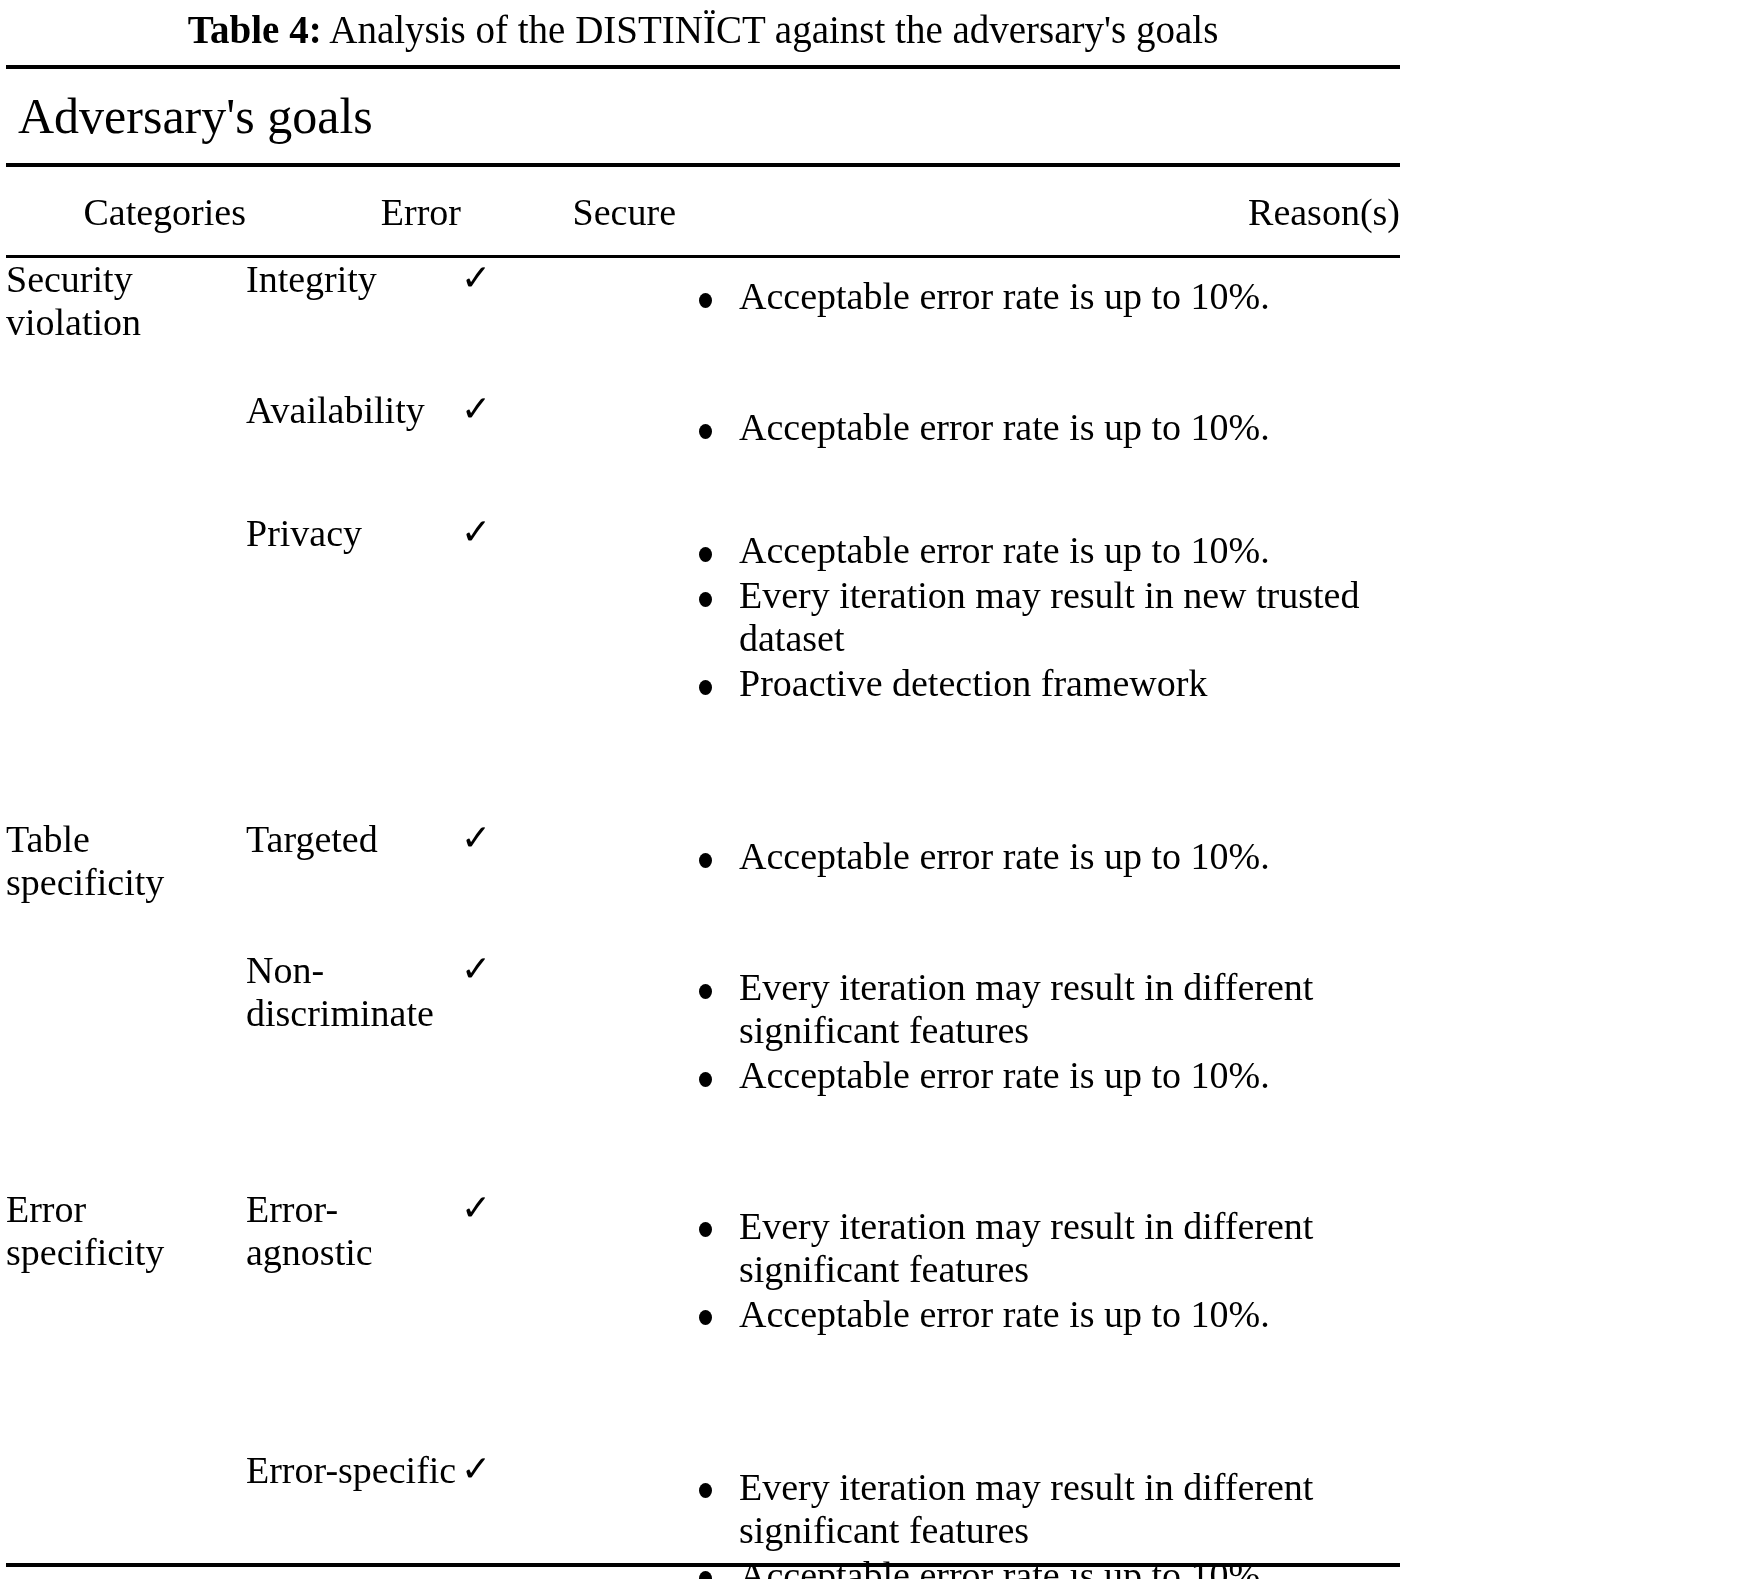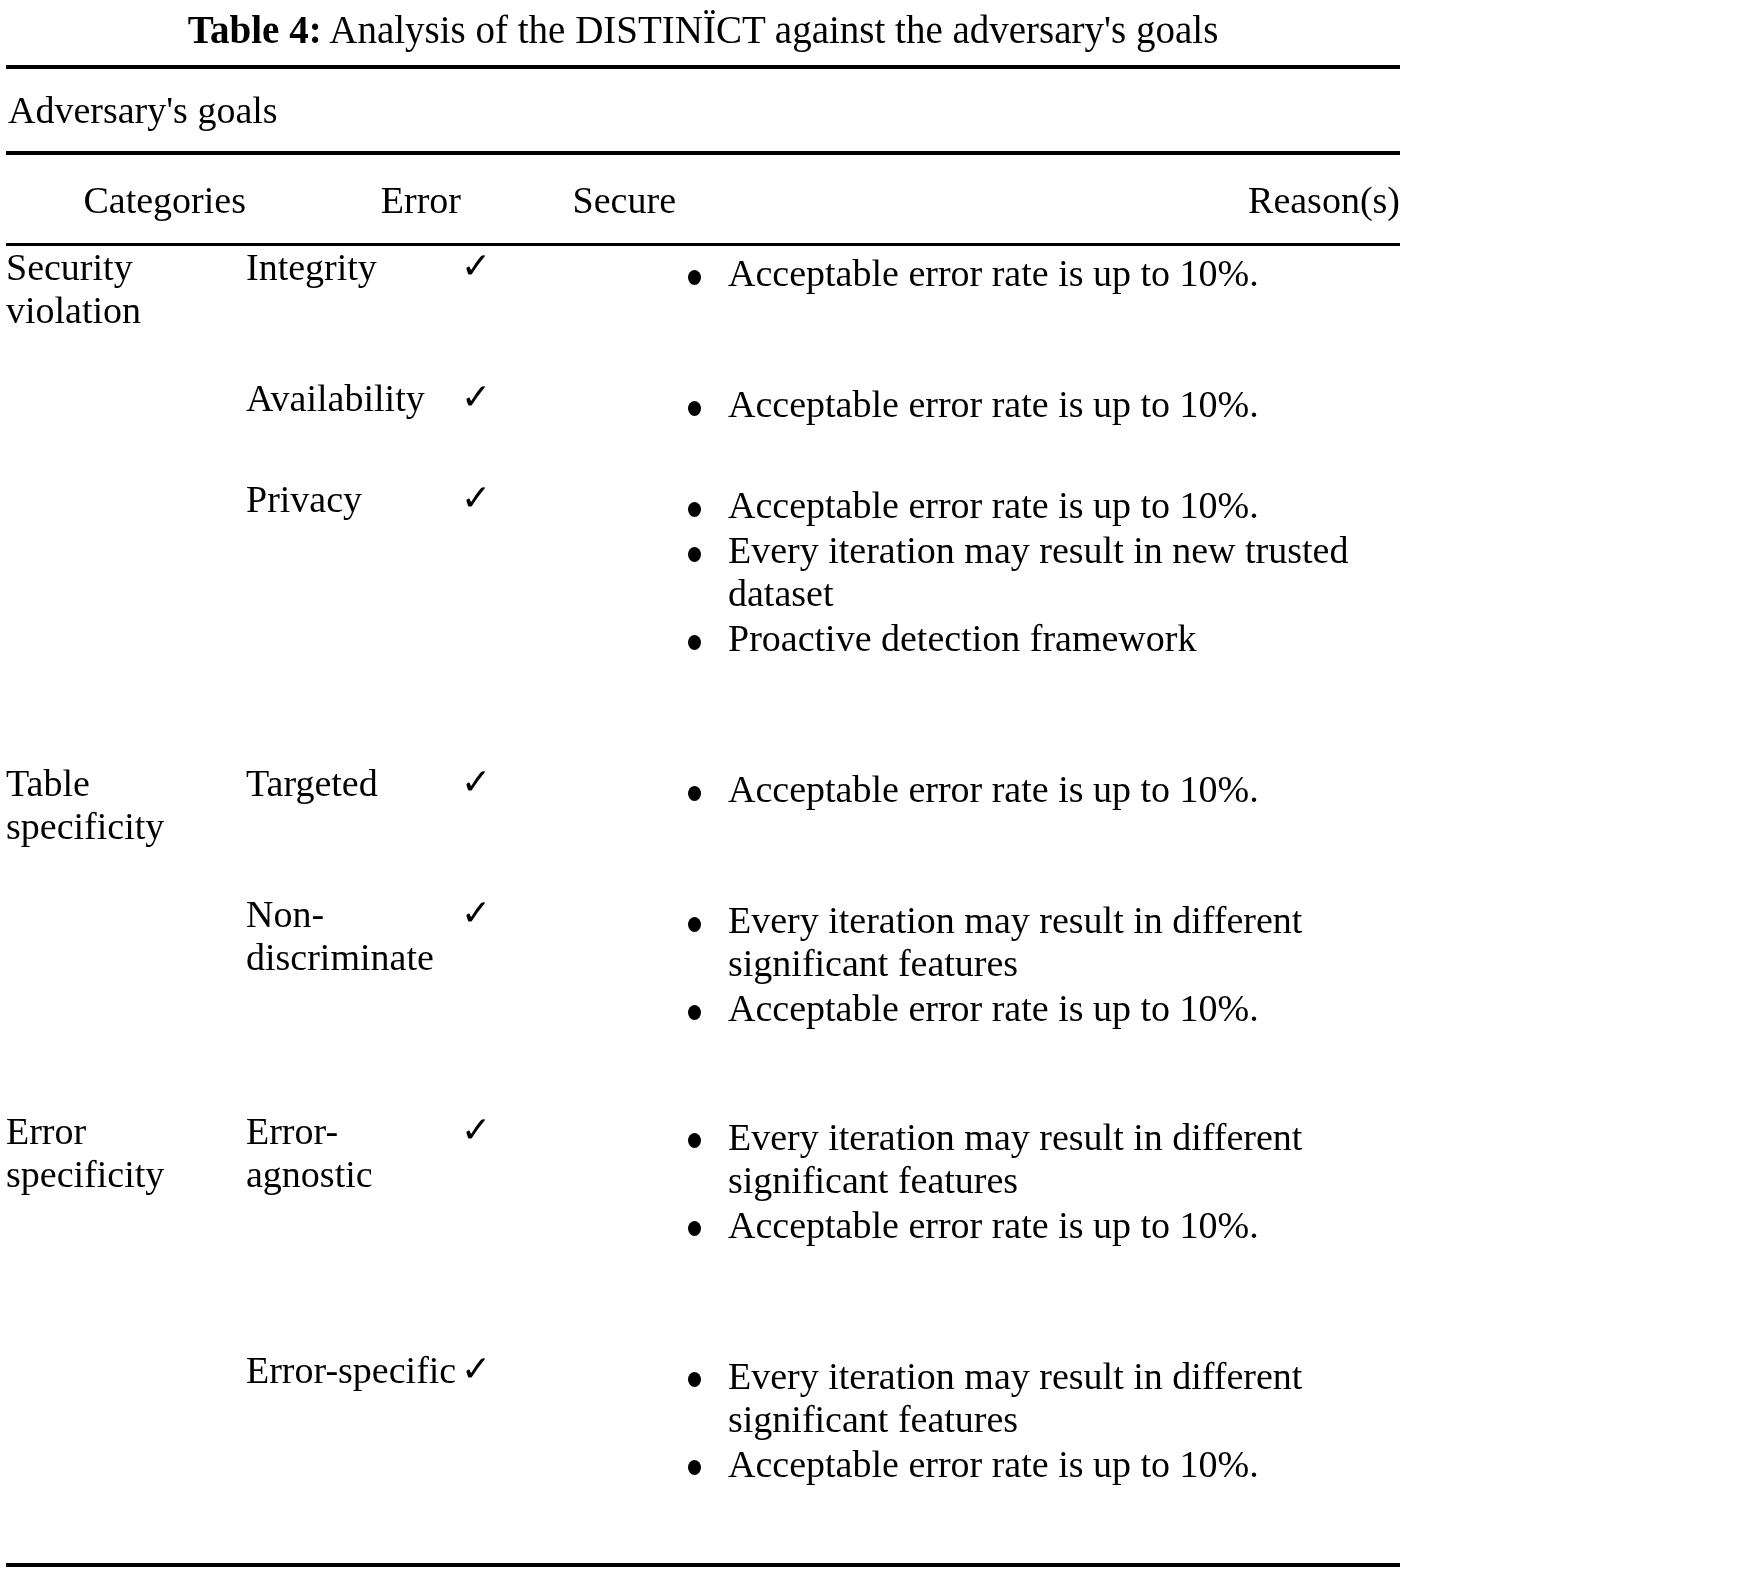--- a/index.html
+++ b/index.html
@@ -46,23 +46,24 @@
     width: 100%;
   }
   .rule-thin {
     height: 3px;
     background: #000000;
     width: 100%;
   }
 
   
   .group-head {
-    font-size: 38px;
+    font-size: 50px;
     line-height: 1.0;
     padding: 22px 0 22px 2px;
+    margin-left: 10px;
   }
 
   
   table.tbl {
     width: 100%;
     border-collapse: collapse;
     table-layout: fixed;
     font-size: 38px;
   }
   table.tbl col.c-cat     { width: 240px; }
@@ -105,21 +106,21 @@
   }
 
   
   tr.data-row > td { padding-bottom: 0; }
   .row-gap-sm { height: 46px; }
   .row-gap-md { height: 74px; }
   .row-gap-lg { height: 96px; }
 
   
   ul.reasons {
-    margin: 6px;
+    margin: 17px;
     padding: 0;
     list-style: none;
   }
   ul.reasons li {
     position: relative;
     padding-left: 46px;
     margin: 0 0 2px 0;
     line-height: 1.13;
   }
   ul.reasons li .bullet {

